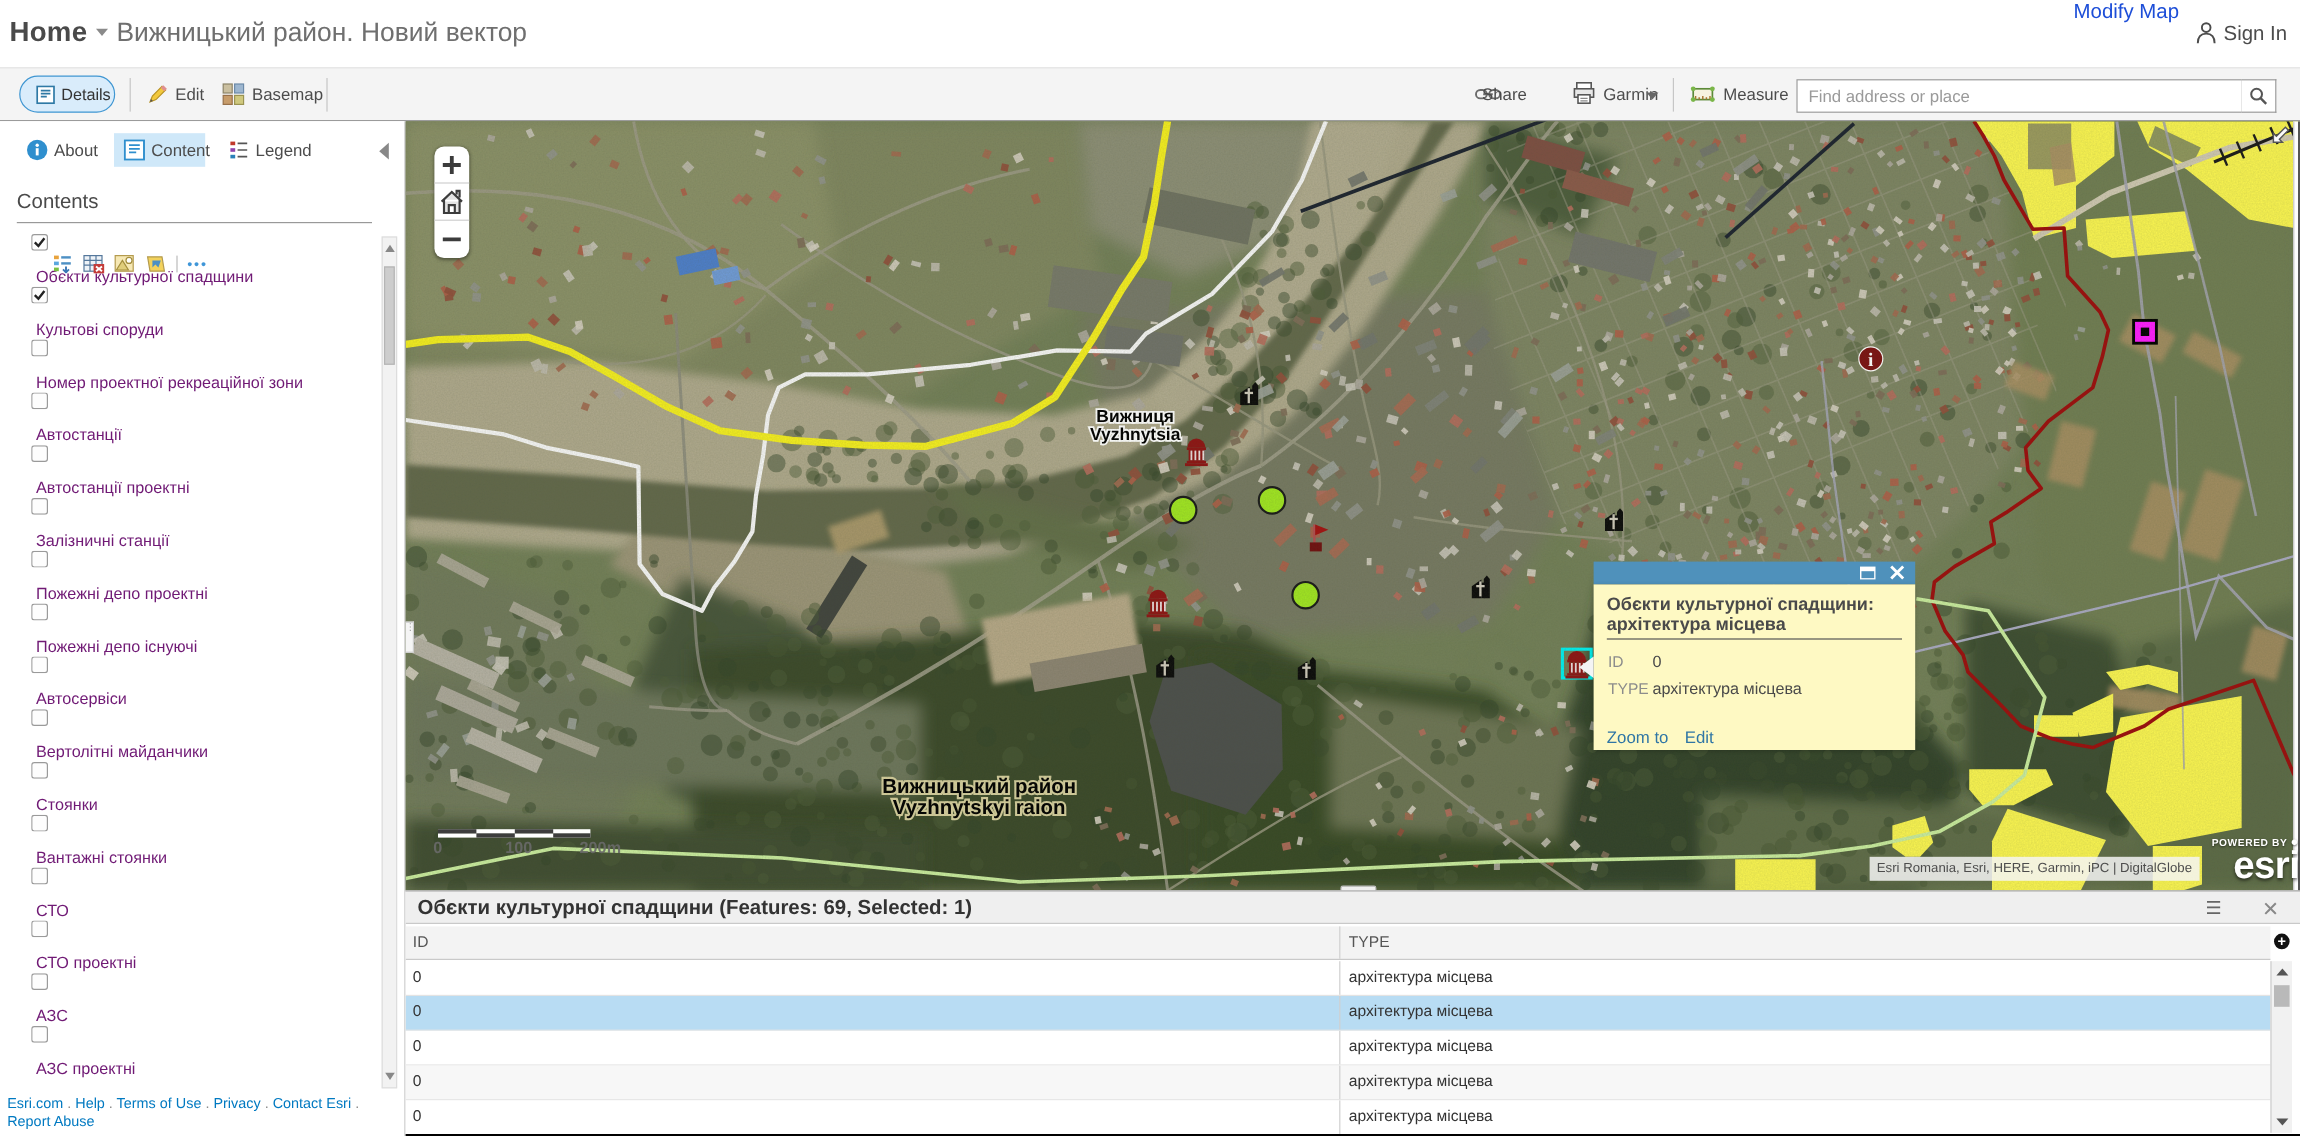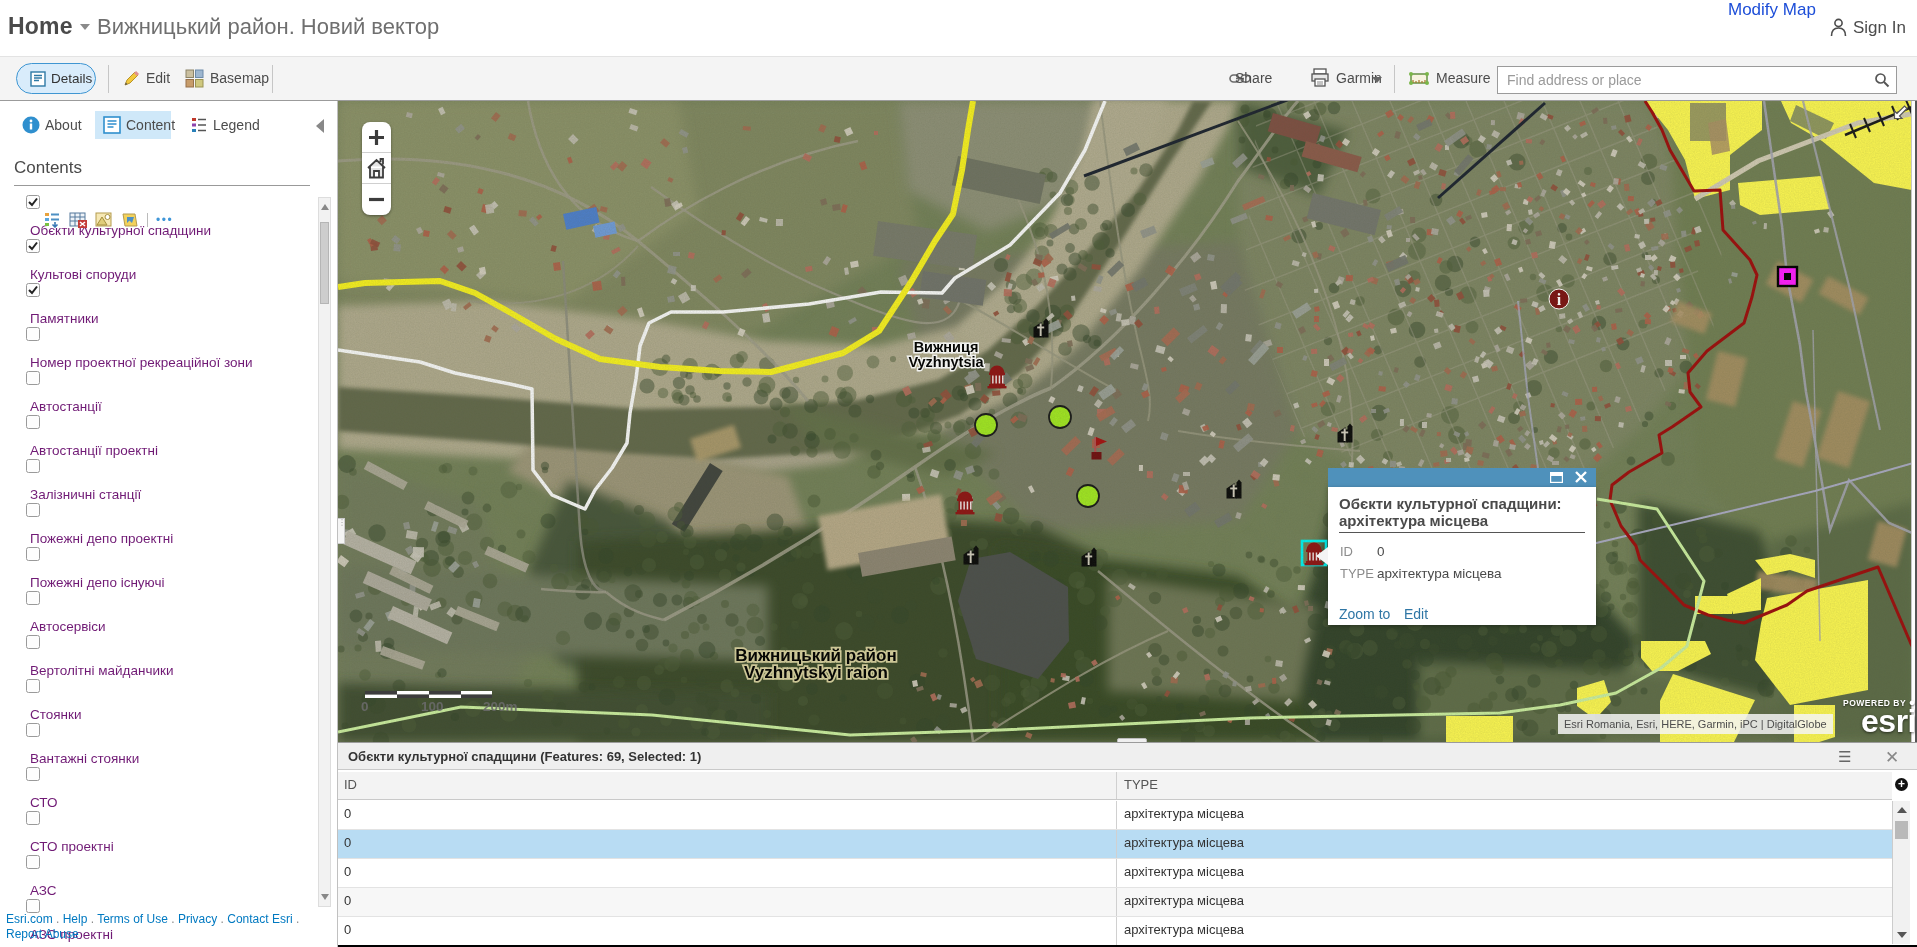--- a/index.html
+++ b/index.html
@@ -32,36 +32,36 @@
 .sscroll .thumb { position:absolute; left:1px; top:24px; width:9px; height:82px; background:#cdcdcd; border:1px solid #b5b5b5; }
 .arr { position:absolute; left:2px; width:0; height:0; border-left:4.5px solid transparent; border-right:4.5px solid transparent; }
 .sfoot { position:absolute; left:6px; top:811px; width:320px; font-size:12px; color:#0079c1; line-height:15px; }
 .sfoot .d { color:#8a8a8a; }
 .mapbox { position:absolute; left:338px; top:101px; width:1579px; height:641px; overflow:hidden; background:#6d7756; }
 .ztool { position:absolute; left:24px; top:21px; width:29px; background:#fff; border-radius:8px; box-shadow:0 1px 3px rgba(0,0,0,0.4); }
 .zb { width:29px; height:31px; text-align:center; border-bottom:1px solid #cfcfcf; }
 .zb:last-child { border-bottom:none; }
 .popup { position:absolute; left:990px; top:367px; width:268px; }
 .popup .phead { height:19px; background:#4f91bb; }
-.popup .pbody { background:#ffffff; height:138px; position:relative; box-shadow:0 1px 4px rgba(0,0,0,0.3); }
+.popup .pbody { background:#fef9c3; height:138px; position:relative; box-shadow:0 1px 4px rgba(0,0,0,0.3); }
 .popup .ptit { position:absolute; left:11px; top:8px; width:246px; font-size:15px; font-weight:bold; color:#4a4a4a; line-height:17px; }
 .popup .phr { position:absolute; left:11px; top:45px; width:246px; height:1px; background:#555; }
 .popup .prow { position:absolute; left:12px; font-size:13px; color:#8c8c8c; }
 .popup .pval { position:absolute; left:49px; font-size:13.5px; color:#4a4a4a; }
 .popup .plink { position:absolute; font-size:14px; color:#2f76a5; }
 .ptail { position:absolute; left:-12px; top:60px; width:0; height:0; border-top:9px solid transparent; border-bottom:9px solid transparent; border-right:12px solid #f4f4f4; }
 .attrib { position:absolute; left:1220px; top:613px; height:20px; background:rgba(245,245,245,0.85); color:#4d4d4d; font-size:11px; line-height:20px; padding:0 6px; white-space:nowrap; overflow:hidden; }
 .esrilogo { position:absolute; left:1503px; top:595px; width:75px; text-align:right; color:#fff; white-space:nowrap; }
 .esrilogo .pb { font-size:8.5px; font-weight:bold; letter-spacing:0.5px; text-shadow:0 1px 2px rgba(0,0,0,0.6); }
 .esrilogo .es { font-size:32px; font-weight:bold; line-height:25px; margin-top:1px; letter-spacing:-0.5px; text-shadow:0 1px 3px rgba(0,0,0,0.6); font-family:"Liberation Sans",sans-serif; }
 .maparrow2 { position:absolute; left:1555px; top:3px; }
 .rstrip { position:absolute; left:1573px; top:0; width:6px; height:641px; background:#fdfdfd; border-left:1px solid #c5c5c5; }
 .redge { position:absolute; left:1577px; top:0; width:2px; height:641px; background:#555; }
 .tablep { position:absolute; left:338px; top:742px; width:1579px; height:205px; background:#fff; border-top:1px solid #9b9b9b; border-bottom:2px solid #000; box-sizing:border-box; overflow:hidden; }
-.ttitle { position:absolute; left:0; top:0; width:1579px; height:27px; background:#efefef; border-bottom:1px solid #c9c9c9; font-size:13px; font-weight:bold; color:#333; line-height:27px; padding-left:10px; }
+.ttitle { position:absolute; left:0; top:0; width:1579px; height:27px; background:#efefef; border-bottom:1px solid #c9c9c9; font-size:17px; font-weight:bold; color:#333; line-height:27px; padding-left:10px; }
 .thead { position:absolute; left:0; top:29px; width:1554px; height:28px; background:#f3f3f3; border-bottom:1px solid #c9c9c9; }
 .thead .c1, .trow .c1 { position:absolute; left:0; top:0; width:779px; height:100%; padding:5px 0 0 6px; border-right:1px solid #d0d0d0; font-size:13px; color:#555; }
 .thead .c2, .trow .c2 { position:absolute; left:780px; top:0; width:774px; height:100%; padding:5px 0 0 6px; font-size:13px; color:#555; }
 .trows { position:absolute; left:0; top:58px; width:1554px; }
 .trow { position:relative; height:29px; border-bottom:1px solid #e3e3e3; background:#fff; }
 .trow.sel { background:#b8dcf3; }
 .trow.alt { background:#f7f7f7; }
 .trow .c1, .trow .c2 { color:#333; font-size:13px; }
 .ticon { position:absolute; top:6px; color:#666; font-size:15px; }
 .tscroll { position:absolute; left:1554px; top:58px; width:18px; height:143px; background:#f1f1f1; border-left:1px solid #ccc; }
@@ -190,27 +190,20 @@
           <span class="vsep"></span>
           <span class="dots">•••</span>
         </div>
       </div>
 <div class="lyr">
         <span class="cb"><svg width="14" height="14" viewBox="0 0 14 14">
             <rect x="0.5" y="0.5" width="13" height="13" rx="2" fill="#fdfdfd" stroke="#9a9a9a"></rect>
             <path d="M3,7 L6,10 L11,3.5" stroke="#222" stroke-width="2" fill="none"></path>
           </svg></span>
         <span class="lbl">Культові споруди</span>
-      </div>
-<div class="lyr">
-        <span class="cb"><svg width="14" height="14" viewBox="0 0 14 14">
-            <rect x="0.5" y="0.5" width="13" height="13" rx="2" fill="#fdfdfd" stroke="#9a9a9a"></rect>
-            <path d="M3,7 L6,10 L11,3.5" stroke="#222" stroke-width="2" fill="none"></path>
-          </svg></span>
-        <span class="lbl">Памятники</span>
       </div>
 <div class="lyr">
         <span class="cb"><svg width="14" height="14" viewBox="0 0 14 14">
             <rect x="0.5" y="0.5" width="13" height="13" rx="2" fill="#fdfdfd" stroke="#9a9a9a"></rect>
           </svg></span>
         <span class="lbl">Номер проектної рекреаційної зони</span>
       </div>
 <div class="lyr">
         <span class="cb"><svg width="14" height="14" viewBox="0 0 14 14">
             <rect x="0.5" y="0.5" width="13" height="13" rx="2" fill="#fdfdfd" stroke="#9a9a9a"></rect>

